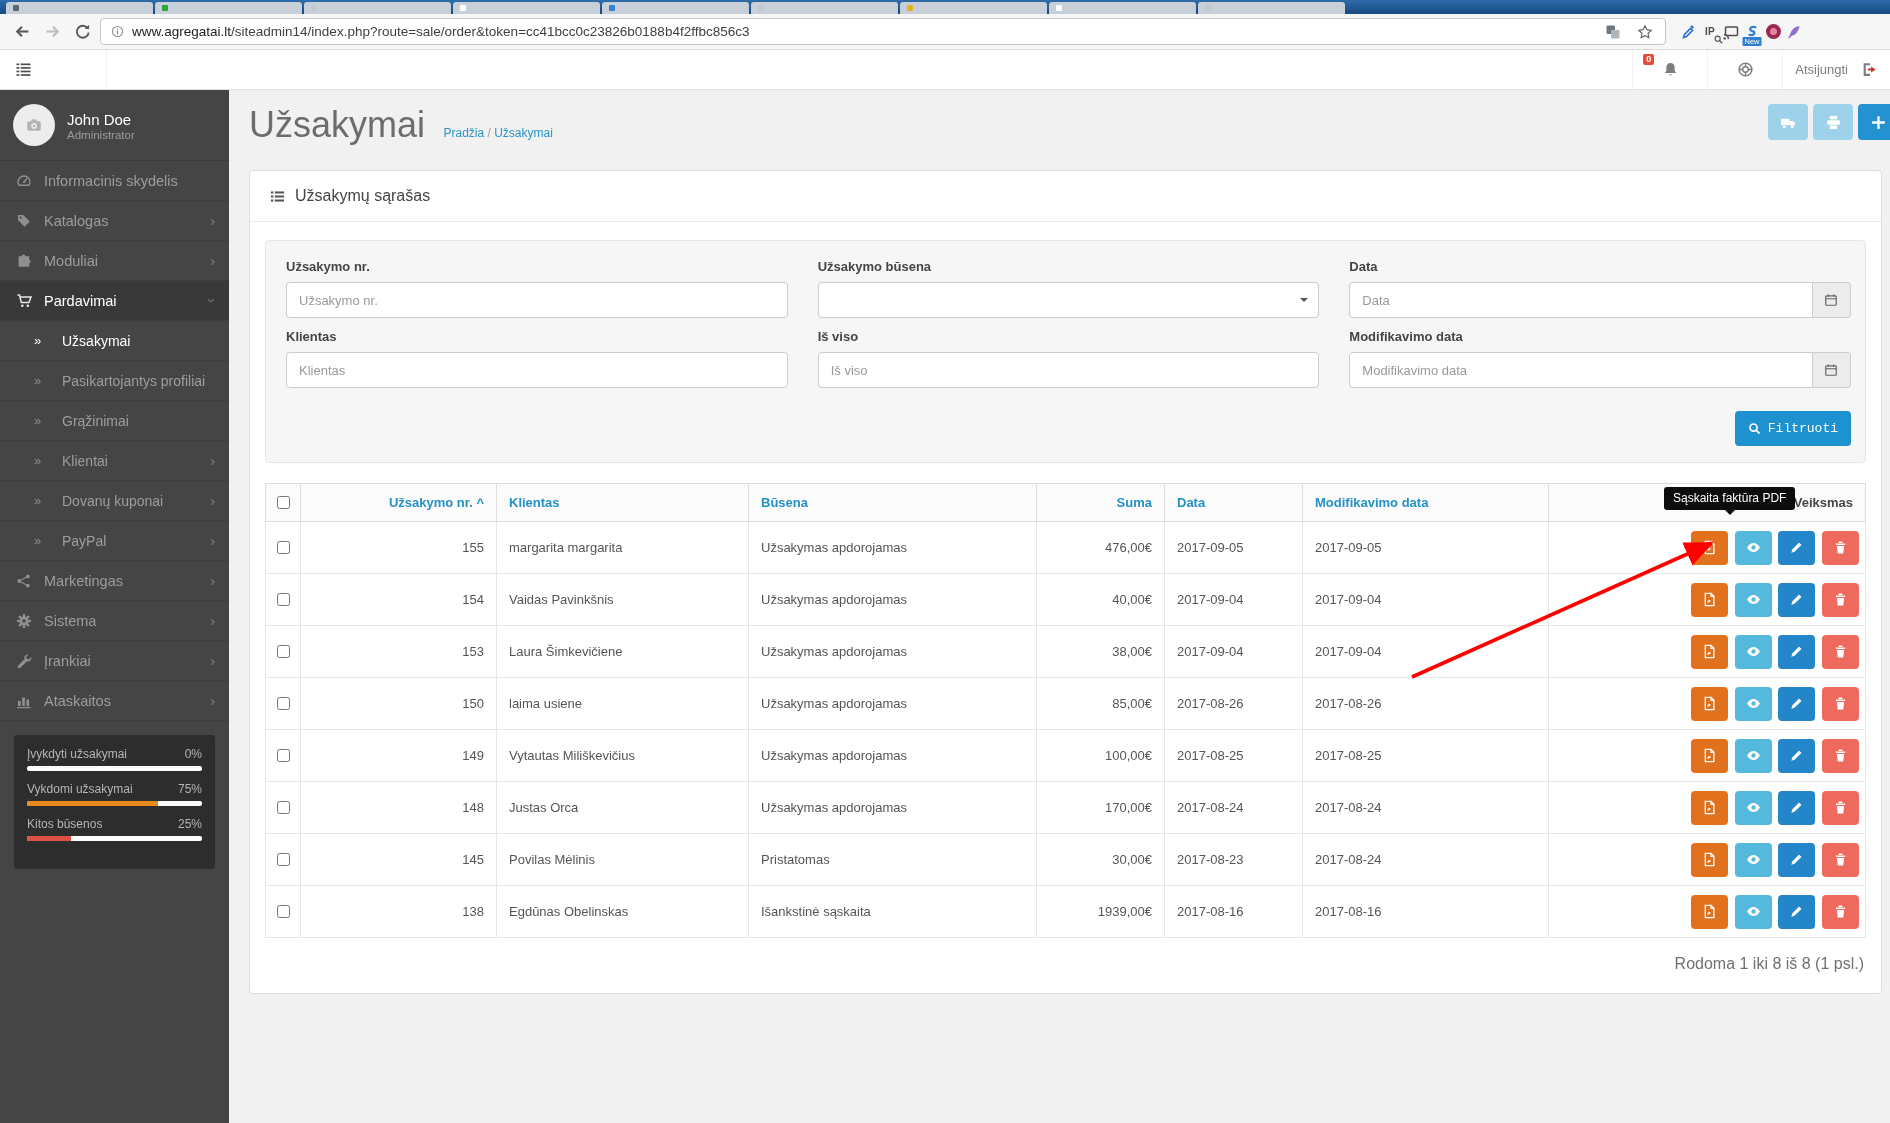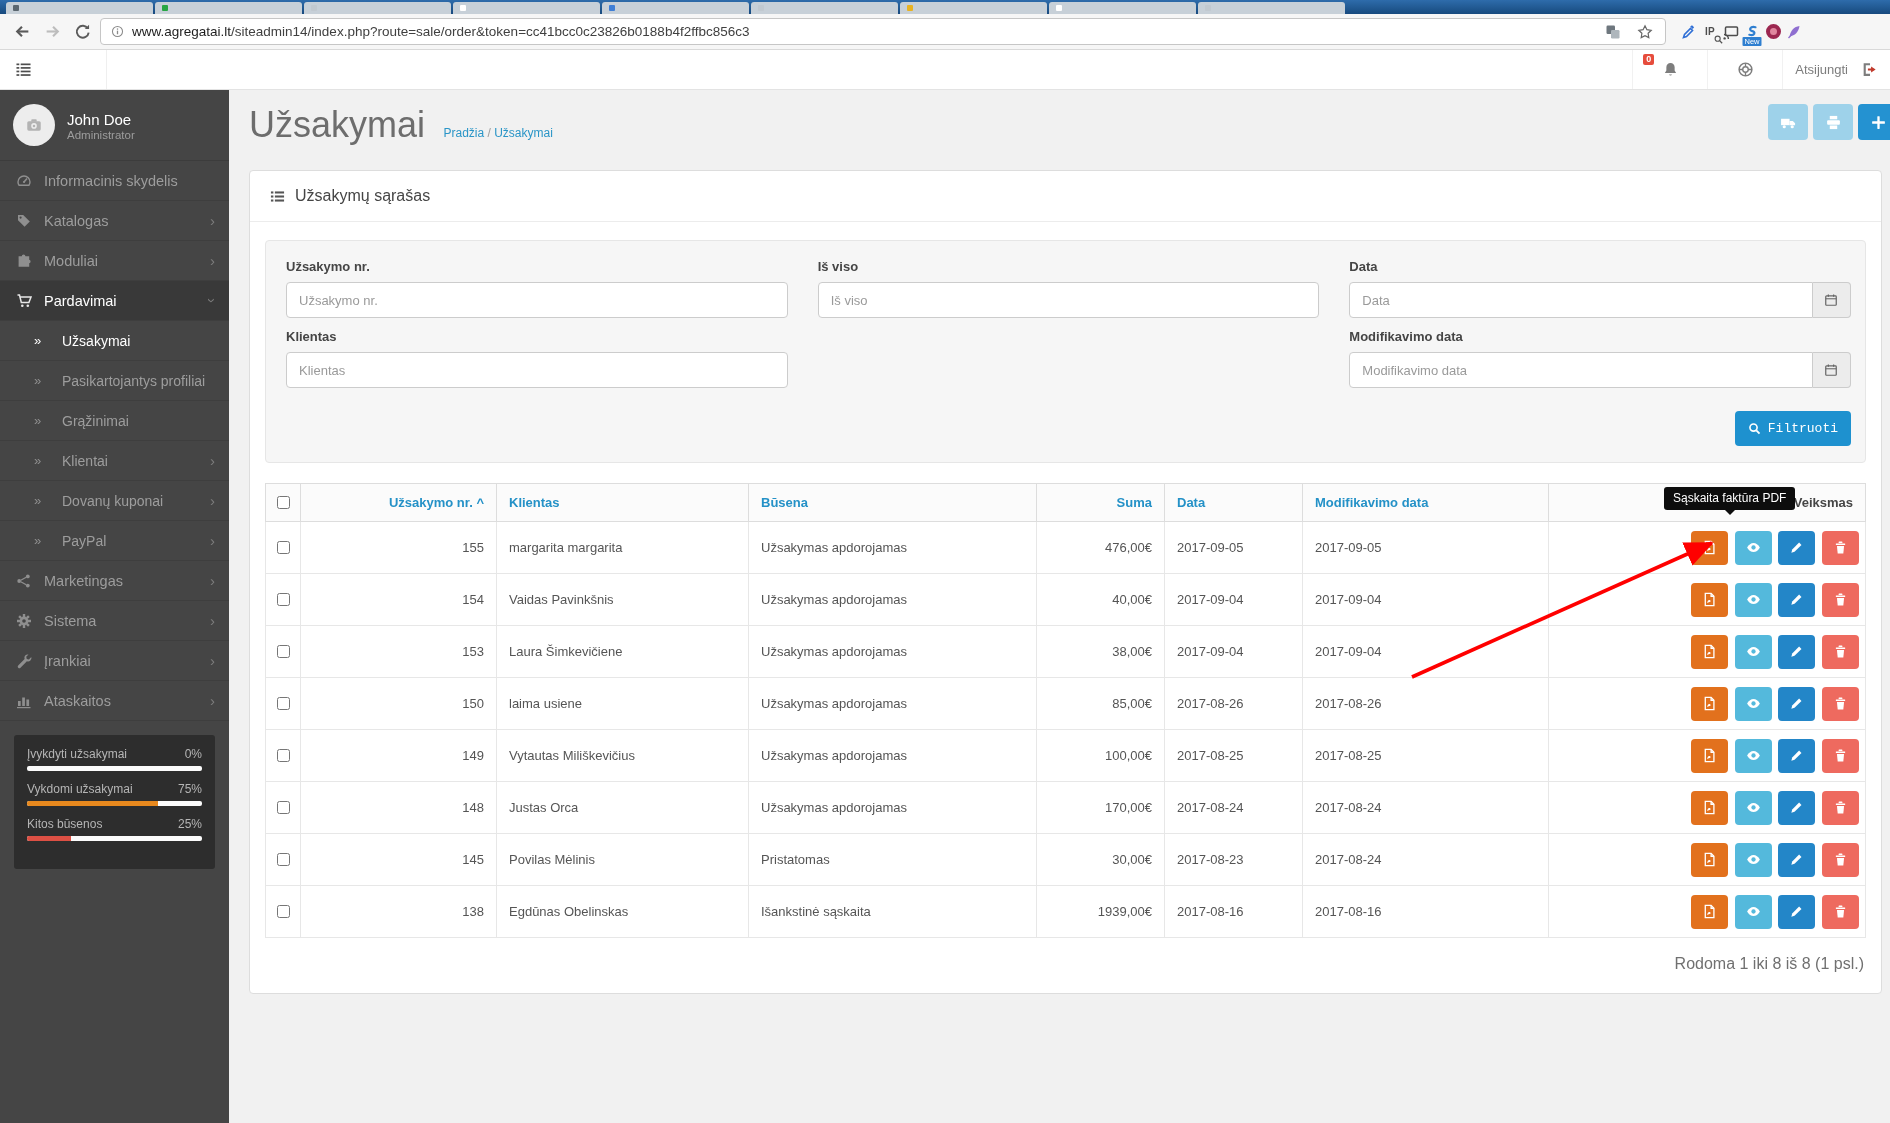--- a/index.html
+++ b/index.html
@@ -490,20 +490,26 @@
                 <label class="flabel">Užsakymo nr.</label>
                 <input class="fctrl" placeholder="Užsakymo nr." style="">
               </div>
               <div class="fgroup">
                 <label class="flabel">Klientas</label>
                 <input class="fctrl" placeholder="Klientas" style="">
               </div>
             </div>
             <div>
               <div class="fgroup">
+                <label class="flabel">Užsakymo būsena</label>
+                <span class="selwrap" style="display:block">
+                  <select class="fctrl"><option></option></select>
+                </span>
+              </div>
+              <div class="fgroup">
                 <label class="flabel">Iš viso</label>
                 <input class="fctrl" placeholder="Iš viso" style="">
               </div>
             </div>
             <div>
               <div class="fgroup">
                 <label class="flabel">Data</label>
                 <span class="dgroup">
                   <input class="fctrl" placeholder="Data" style="">
                   <span class="addon">

